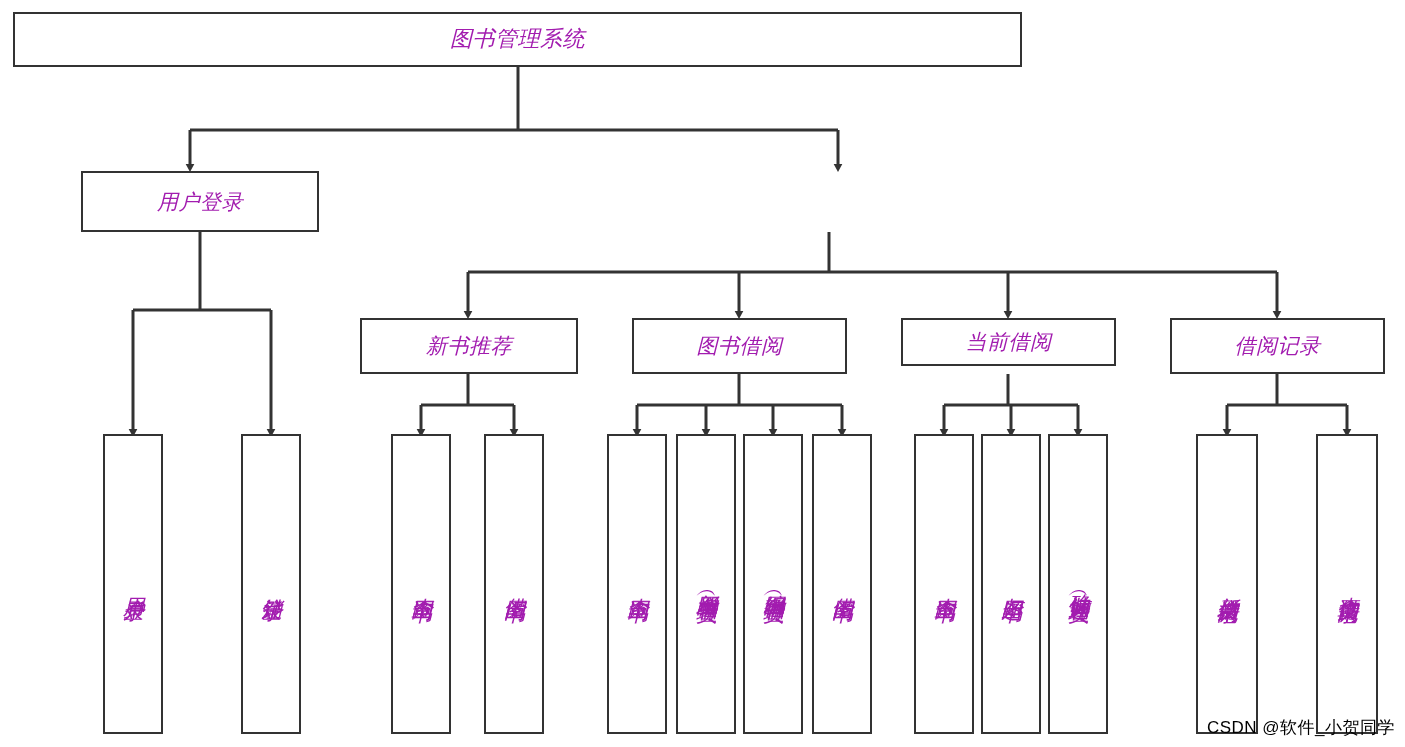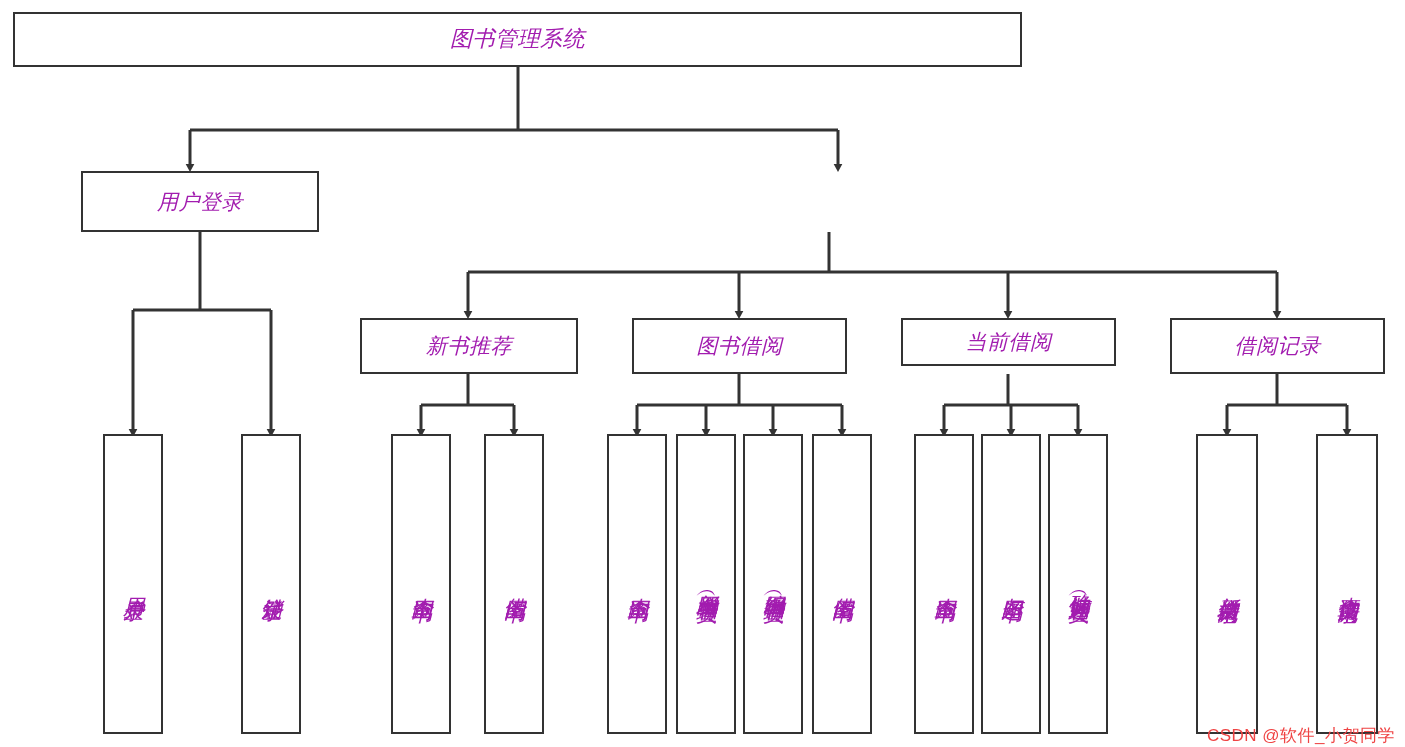--- a/index.html
+++ b/index.html
@@ -62,23 +62,23 @@
     text-orientation: upright;
     font-size: 21px;
     line-height: 1.28;
     letter-spacing: 1.5px;
     white-space: nowrap;
     max-height: 100%;
   }
   #watermark {
     position: absolute;
     right: 10px;
-    bottom: 0;
+    bottom: 8px;
     font-size: 17px;
-    color: #ef4444;
+    color: #000000;
     white-space: nowrap;
     letter-spacing: 0.5px;
   }
 </style>
 </head>
 <body>
 
 <div id="canvas">
 
   <svg id="wires" viewBox="0 0 1405 747" width="1405" height="747" xmlns="http://www.w3.org/2000/svg">

